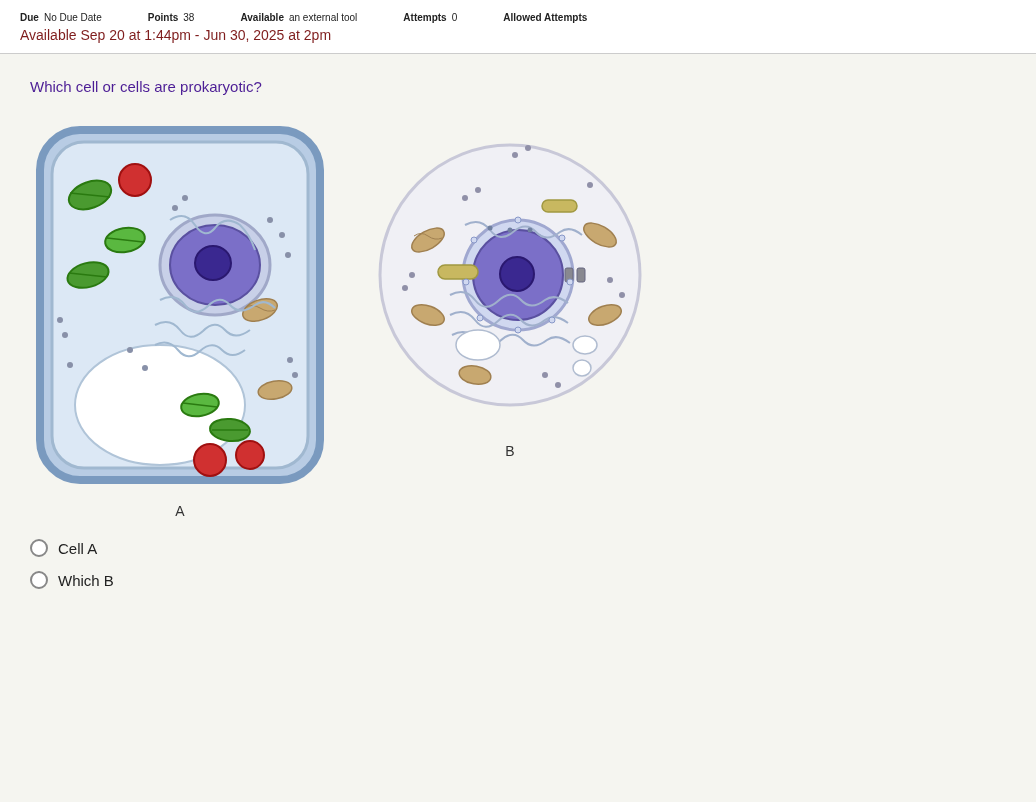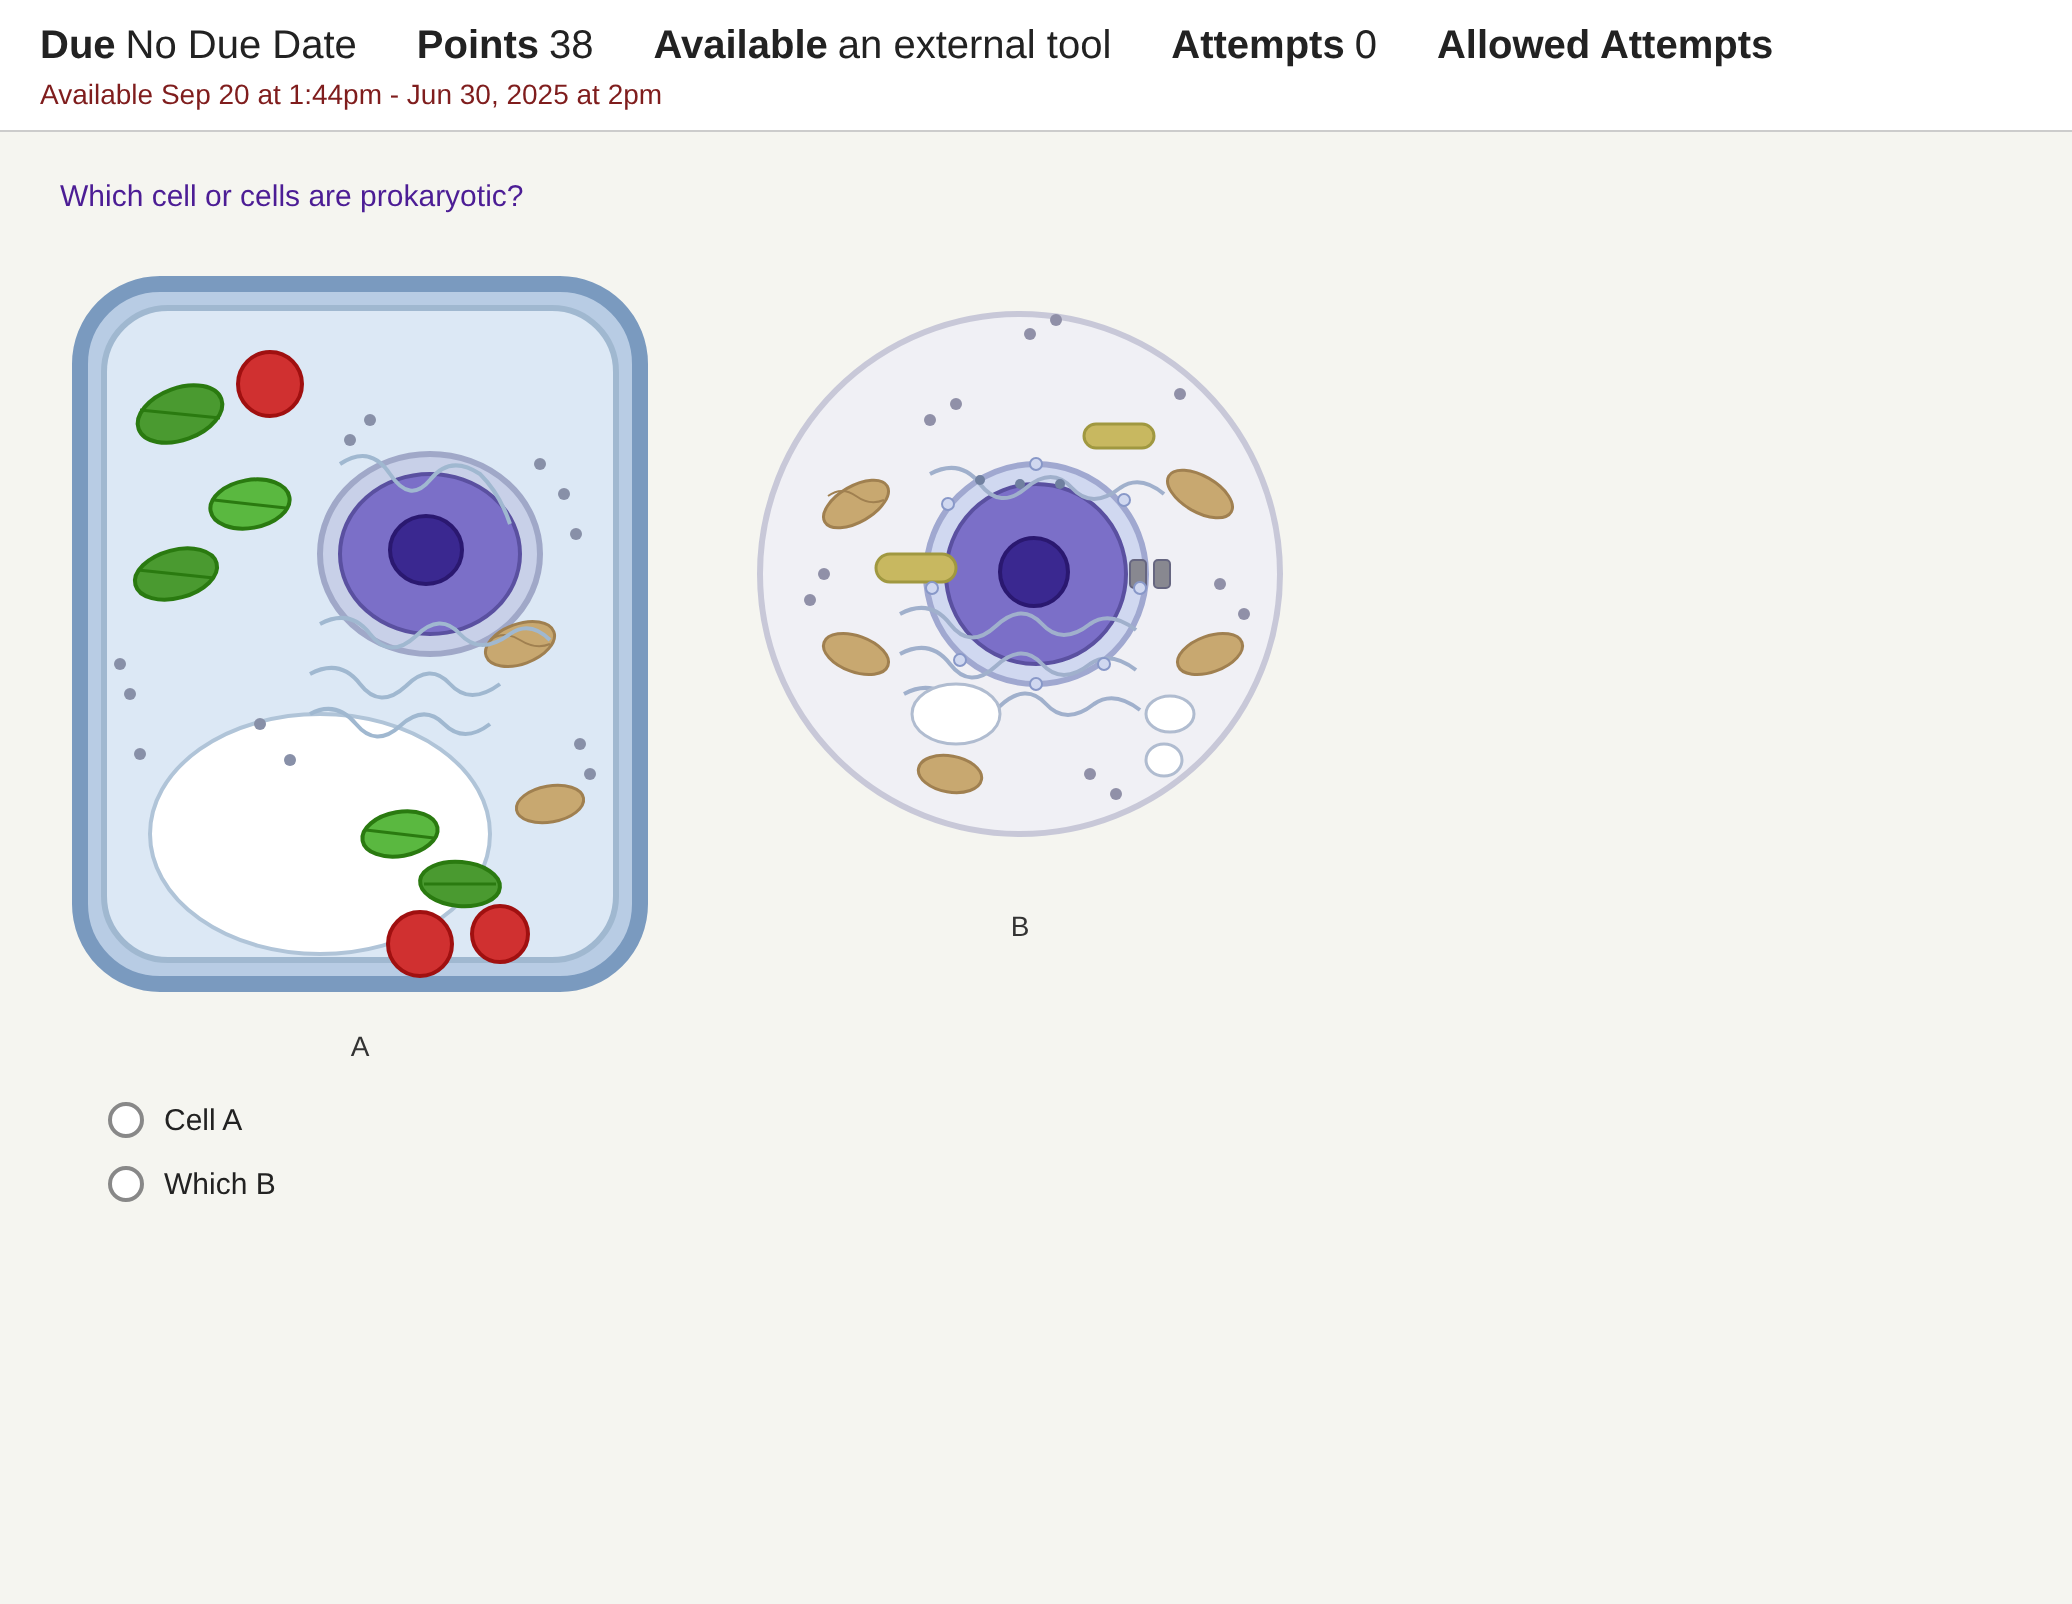--- a/index.html
+++ b/index.html
@@ -10,23 +10,23 @@
       width: 1036px;
       min-height: 802px;
     }
     .header {
       background: #fff;
       padding: 12px 20px 10px 20px;
       border-bottom: 1px solid #ccc;
     }
     .header-row1 {
       display: flex;
-      gap: 30px;
+      gap: 46px;
       align-items: flex-end;
-      font-size: 20px;
+      font-size: 10px;
     }
     .header-row1 span { display: inline; }
     .header-row2 {
       font-size: 14px;
       margin-top: 4px;
       color: #7f1d1d;
     }
     .header-item {
       display: inline-flex;
       gap: 5px;
@@ -72,21 +72,20 @@
       display: flex;
       flex-direction: column;
       gap: 14px;
     }
     .option {
       display: flex;
       align-items: center;
       gap: 10px;
       font-size: 15px;
       cursor: pointer;
-      margin-left: 24px;
     }
     .radio-outer {
       width: 18px;
       height: 18px;
       border-radius: 50%;
       border: 2px solid #888;
       display: flex;
       align-items: center;
       justify-content: center;
       background: #fff;

